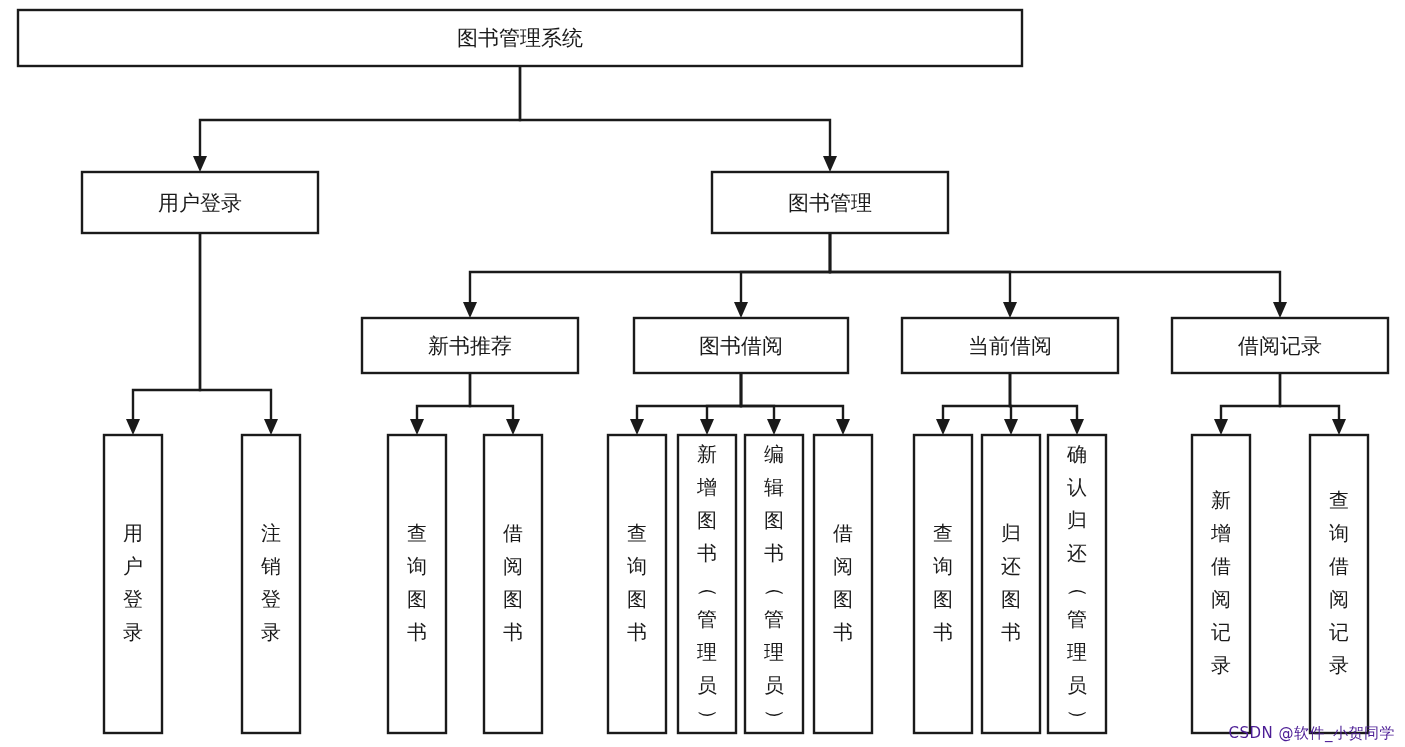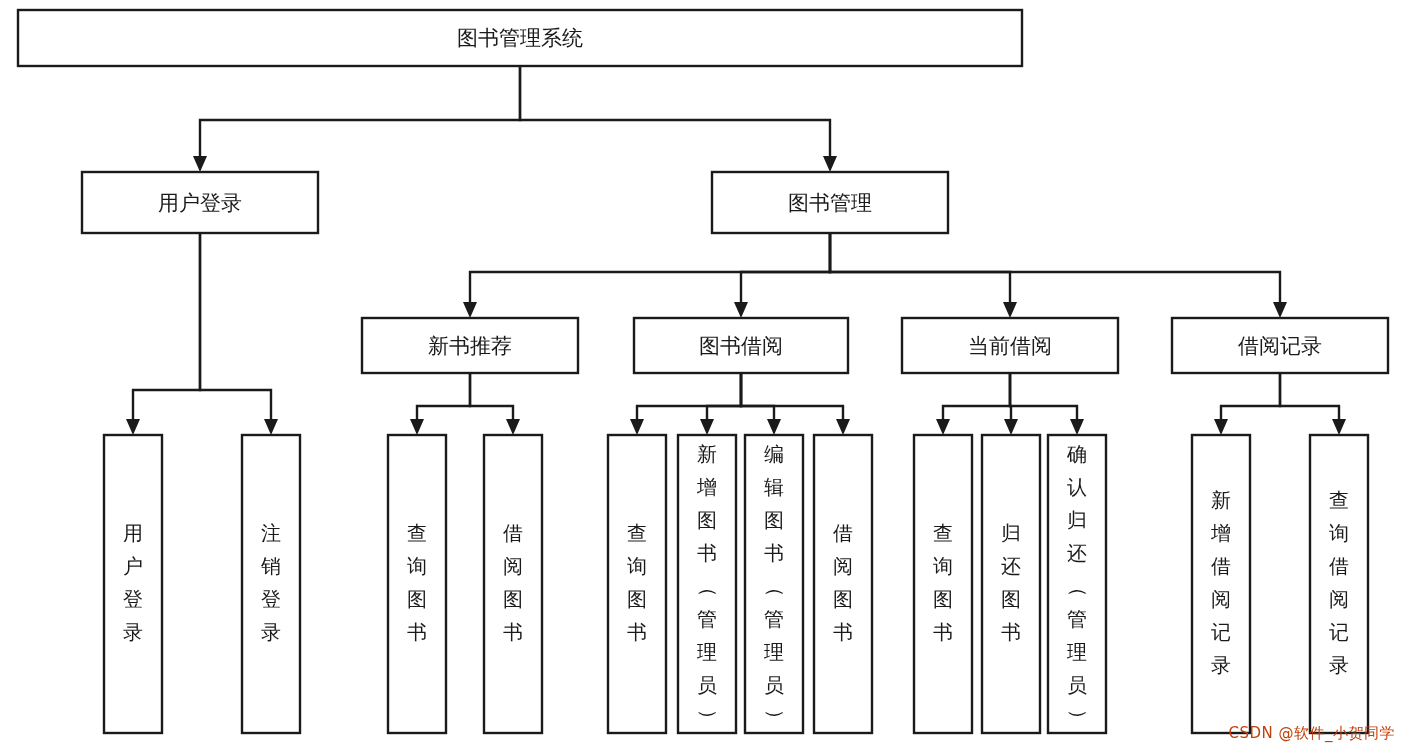--- a/index.html
+++ b/index.html
@@ -54,21 +54,21 @@
   .arrow-head {
     fill: #1a1a1a;
     stroke: none;
   }
   .watermark {
     position: absolute;
     right: 10px;
     bottom: 4px;
     font-family: "DejaVu Sans", "Liberation Sans", sans-serif;
     font-size: 15px;
-    color: #c2410c;
+    color: #4c1d95;
     letter-spacing: 0.5px;
     user-select: none;
     pointer-events: none;
   }
 </style>
 </head>
 <body>
 
 <div id="diagram-root">
   <svg class="diagram-canvas" viewBox="0 0 1405 747">

